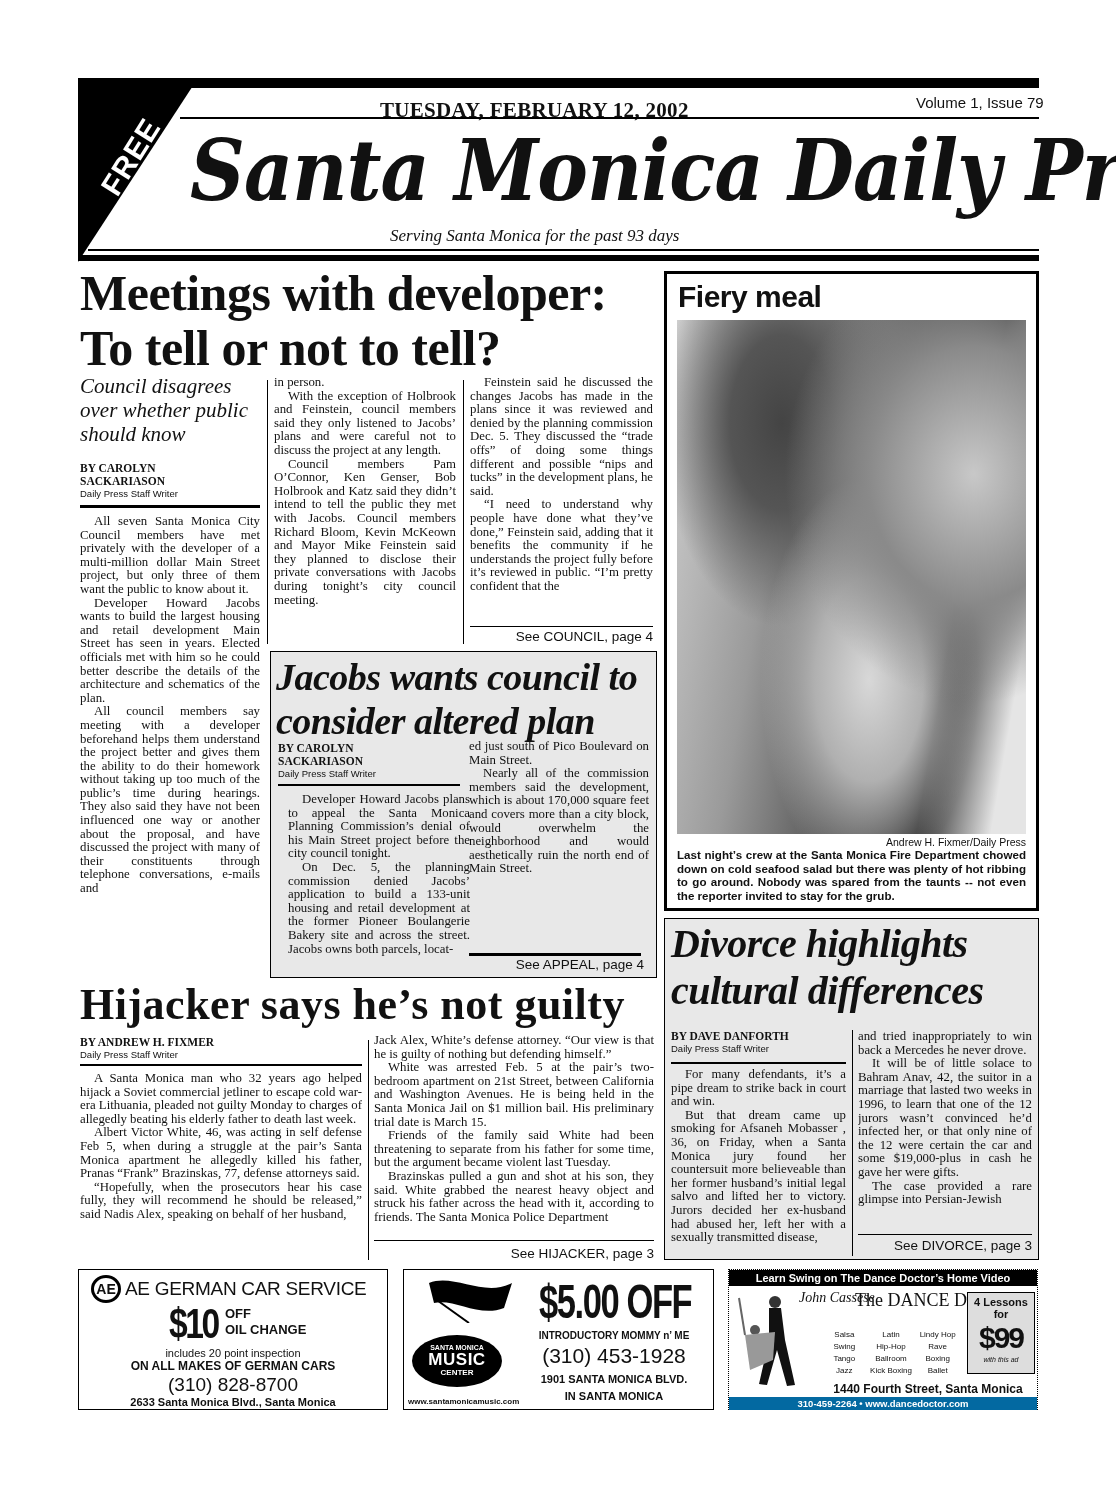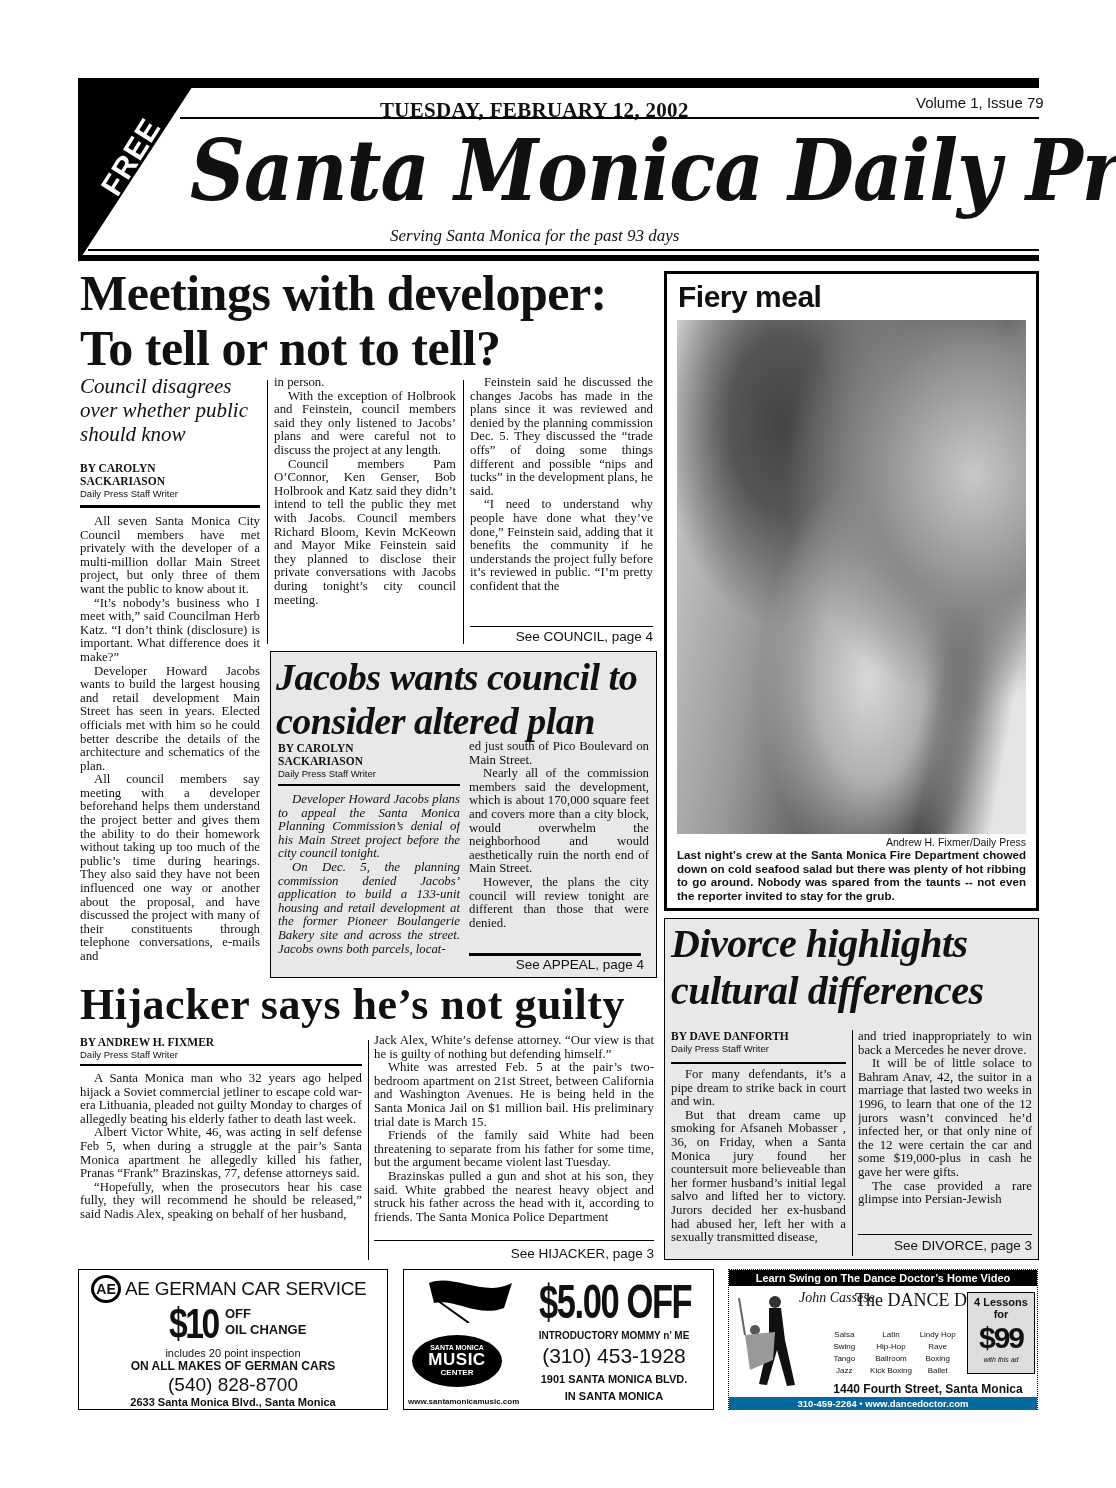--- a/index.html
+++ b/index.html
@@ -42,21 +42,21 @@
   #main-vline2 { left: 463px; top: 380px; height: 264px; }
   #main-col3 { left: 470px; top: 376px; width: 183px; height: 250px; overflow: hidden; }
   #main-see-rule { left: 470px; top: 626px; width: 183px; height: 1px; background: #000; }
   #main-see { left: 470px; top: 629px; width: 183px; }
 
   
   #appeal-box { left: 270px; top: 651px; width: 387px; height: 327px; background: #e8e8e8; border: 1px solid #000; }
   #appeal-headline { left: 276px; top: 655px; width: 380px; font-size: 38px; font-style: italic; line-height: 44px; }
   #appeal-byline { left: 278px; top: 742px; width: 180px; }
   #appeal-rule { left: 278px; top: 784px; width: 182px; height: 2px; }
-  #appeal-col1 { left: 278px; top: 793px; width: 182px; height: 182px; overflow: hidden; font-style: italic; }
+  #appeal-col1 { left: 288px; top: 793px; width: 182px; height: 182px; overflow: hidden; }
   #appeal-col2 { left: 469px; top: 740px; width: 180px; height: 210px; overflow: hidden; }
   #appeal-see-rule { left: 469px; top: 953px; width: 172px; height: 3px; background: #000; }
   #appeal-see { left: 469px; top: 957px; width: 175px; }
 
   
   #photo-box { left: 664px; top: 271px; width: 375px; height: 640px; border: 3px solid #000; }
   #photo-title { left: 678px; top: 280px; font-family: "Liberation Sans", sans-serif; font-weight: bold; font-size: 30px; letter-spacing: -0.5px; }
   #photo { left: 677px; top: 320px; width: 349px; height: 514px; background:
       radial-gradient(ellipse at 85% 30%, #c8c8c8 0%, #8a8a8a 25%, transparent 45%),
       radial-gradient(ellipse at 55% 70%, #d8d8d8 0%, #b0b0b0 20%, transparent 40%),
@@ -143,21 +143,20 @@
 <div class="abs headline" id="main-headline">Meetings with developer: To tell or not to tell?</div>
 <div class="abs" id="main-deck">Council disagrees over whether public should know</div>
 <div class="abs" id="main-byline">
   <div class="byline">BY CAROLYN</div>
   <div class="byline">SACKARIASON</div>
   <div class="staff">Daily Press Staff Writer</div>
 </div>
 <div class="abs thick-rule" id="main-rule"></div>
 <div class="abs bodytext" id="main-col1">
   <p>All seven Santa Monica City Council members have met privately with the developer of a multi-million dollar Main Street project, but only three of them want the public to know about it.</p>
-  <p>“It’s nobody’s business who I meet with,” said Councilman Herb Katz. “I don’t think (disclosure) is important. What difference does it make?”</p>
   <p>Developer Howard Jacobs wants to build the largest housing and retail development Main Street has seen in years. Elected officials met with him so he could better describe the details of the architecture and schematics of the plan.</p>
   <p>All council members say meeting with a developer beforehand helps them understand the project better and gives them the ability to do their homework without taking up too much of the public’s time during hearings. They also said they have not been influenced one way or another about the proposal, and have discussed the project with many of their constituents through telephone conversations, e-mails and</p>
 </div>
 <div class="abs vline" id="main-vline1"></div>
 <div class="abs bodytext" id="main-col2">
   <p class="noindent">in person.</p>
   <p>With the exception of Holbrook and Feinstein, council members said they only listened to Jacobs’ plans and were careful not to discuss the project at any length.</p>
   <p>Council members Pam O’Connor, Ken Genser, Bob Holbrook and Katz said they didn’t intend to tell the public they met with Jacobs. Council members Richard Bloom, Kevin McKeown and Mayor Mike Feinstein said they planned to disclose their private conversations with Jacobs during tonight’s city council meeting.</p>
 </div>
 <div class="abs vline" id="main-vline2"></div>
@@ -176,21 +175,20 @@
   <div class="staff">Daily Press Staff Writer</div>
 </div>
 <div class="abs thick-rule" id="appeal-rule"></div>
 <div class="abs bodytext" id="appeal-col1">
   <p>Developer Howard Jacobs plans to appeal the Santa Monica Planning Commission’s denial of his Main Street project before the city council tonight.</p>
   <p>On Dec. 5, the planning commission denied Jacobs’ application to build a 133-unit housing and retail development at the former Pioneer Boulangerie Bakery site and across the street. Jacobs owns both parcels, locat-</p>
 </div>
 <div class="abs bodytext" id="appeal-col2">
   <p class="noindent">ed just south of Pico Boulevard on Main Street.</p>
   <p>Nearly all of the commission members said the development, which is about 170,000 square feet and covers more than a city block, would overwhelm the neighborhood and would aesthetically ruin the north end of Main Street.</p>
-  <p>However, the plans the city council will review tonight are different than those that were denied.</p>
 </div>
 <div class="abs" id="appeal-see-rule"></div>
 <div class="abs seeline" id="appeal-see">See APPEAL, page 4</div>
 
 <div class="abs" id="photo-box"></div>
 <div class="abs" id="photo-title">Fiery meal</div>
 <div class="abs" id="photo"></div>
 <div class="abs" id="photo-credit">Andrew H. Fixmer/Daily Press</div>
 <div class="abs" id="photo-caption">Last night’s crew at the Santa Monica Fire Department chowed down on cold seafood salad but there was plenty of hot ribbing to go around. Nobody was spared from the taunts -- not even the reporter invited to stay for the grub.</div>
 
@@ -238,21 +236,21 @@
 <div class="abs ad" id="ad-german">
   <div class="logo">AE</div>
   <div class="title">AE GERMAN CAR SERVICE</div>
   <div class="price">$10</div>
   <div class="off">
     <div>OFF</div>
     <div>OIL CHANGE</div>
   </div>
   <div class="incl">includes 20 point inspection</div>
   <div class="makes">ON ALL MAKES OF GERMAN CARS</div>
-  <div class="phone">(540) 828-8700</div>
+  <div class="phone">(310) 828-8700</div>
   <div class="addr">2633 Santa Monica Blvd., Santa Monica</div>
 </div>
 
 <div class="abs ad" id="ad-music">
   <svg class="flag" viewBox="0 0 90 45">
     <path d="M5,5 C30,-5 60,20 88,5 L80,30 C55,40 30,20 10,25 Z" fill="#000"></path>
     <line x1="10" y1="20" x2="45" y2="45" stroke="#000" stroke-width="2"></line>
   </svg>
   <div class="oval">
     <div class="l1">SANTA MONICA</div>

